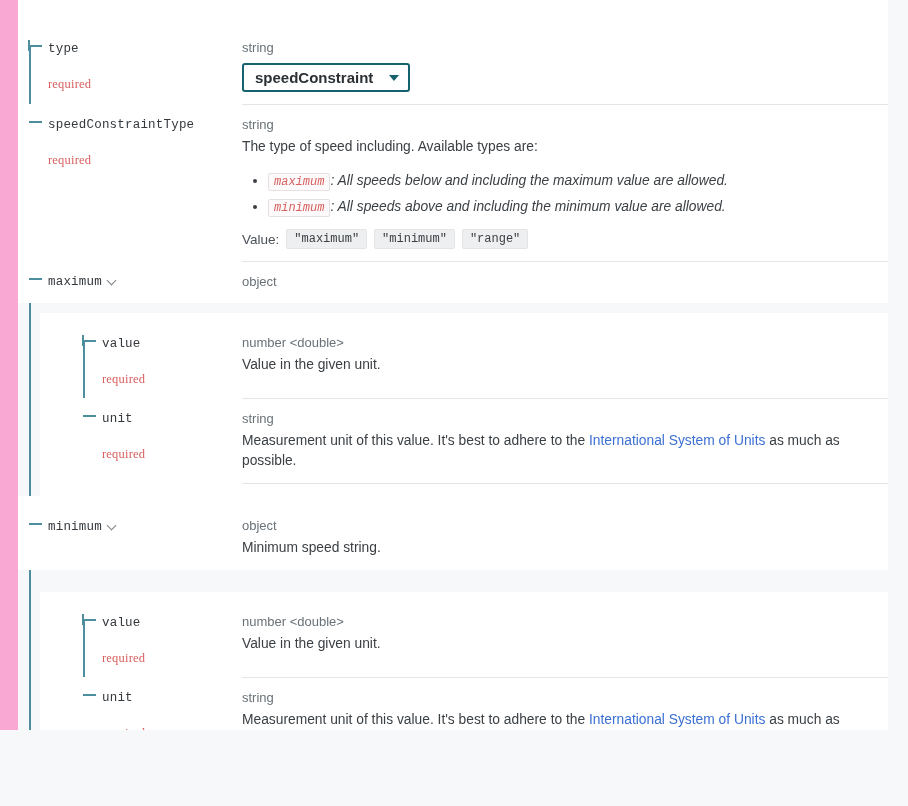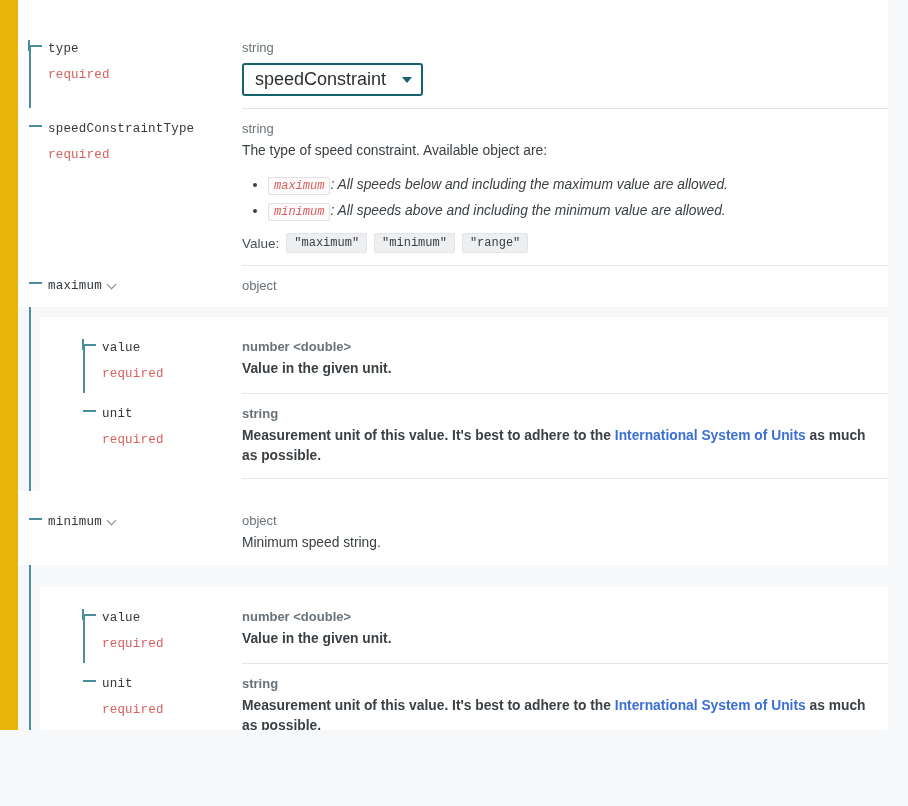--- a/index.html
+++ b/index.html
@@ -6,21 +6,21 @@
   html, body {
     margin: 0; padding: 0;
     width: 908px; height: 806px;
     background: #f7f8f9;
     font-family: "Liberation Sans", sans-serif;
     -webkit-font-smoothing: antialiased;
   }
   .page {
     position: relative;
     width: 908px; height: 730px;
-    background: #eab308;
+    background: #f9a8d4;
     overflow: hidden;
   }
   
   .schema-panel {
     position: absolute;
     left: 18px; top: 0;
     width: 890px;
     background: #ffffff;
   }
 
@@ -48,26 +48,26 @@
   .prop-name {
     font-family: "Liberation Mono", monospace;
     font-size: 12.5px;
     color: #33383d;
     line-height: 16px;
     letter-spacing: 0.2px;
     display: inline-block;
     vertical-align: middle;
   }
   .prop-required {
-    font-family: Liberation Mono, monospace;
+    font-family: Liberation Serif, serif;
     font-size: 12.5px;
     color: #d8605f;
     line-height: 16px;
     letter-spacing: 0.2px;
-    margin-top: 10px;
+    margin-top: 19px;
   }
   .type-label {
     font-size: 13px;
     color: #697278;
     line-height: 18px;
   }
   .desc {
     font-size: 13.8px;
     color: #3b4045;
     line-height: 20px;
@@ -112,23 +112,24 @@
   
   .dropdown {
     display: inline-flex;
     align-items: center;
     gap: 14px;
     margin-top: 6px;
     padding: 4px 9px 4px 11px;
     border: 2px solid #15616d;
     border-radius: 3px;
     background: #ffffff;
-    font-size: 18px;
+    font-size: 15px;
     color: #2b3034;
     cursor: pointer;
+    font-weight: bold;
   }
   .dropdown .caret {
     width: 0; height: 0;
     border-left: 5px solid transparent;
     border-right: 5px solid transparent;
     border-top: 6px solid #15616d;
     margin-left: 2px;
   }
 
   
@@ -197,21 +198,21 @@
   
   .nested-wrap {
     background: #f7f8f9;
     padding: 0 20px 0 22px;
   }
   .nested-card {
     background: #ffffff;
     padding: 0 0 0 0;
   }
   .nested-card .prop-left { width: 202px; flex: 0 0 202px; padding-left: 32px;}
-  .nested-card .prop-right { padding-right: 20px; font-weight: bold; }
+  .nested-card .prop-right { padding-right: 20px; }
   .nested-card .tree-stem { left: 32px; }
   .rightgutter {
     position: absolute;
     right: 0; top: 0;
     width: 20px; height: 100%;
     background: #f7f8f9;
   }
 </style>
 </head>
 <body>
@@ -245,21 +246,21 @@
         <div class="tree-stem">
           <div class="tree-tick"></div>
         </div>
         <div style="padding-left:30px;">
           <span class="prop-name">speedConstraintType</span>
           <div class="prop-required">required</div>
         </div>
       </div>
       <div class="prop-right">
         <div class="type-label">string</div>
-        <div class="desc">The type of speed constraint. Available object are:</div>
+        <div class="desc">The type of speed including. Available types are:</div>
         <ul class="bullets">
           <li>
             <code class="redchip">maximum</code><span>: All speeds below and including the maximum value are allowed.</span>
           </li>
           <li>
             <code class="redchip">minimum</code><span>: All speeds above and including the minimum value are allowed.</span>
           </li>
         </ul>
         <div class="enum-line">
           <span>Value:</span>

